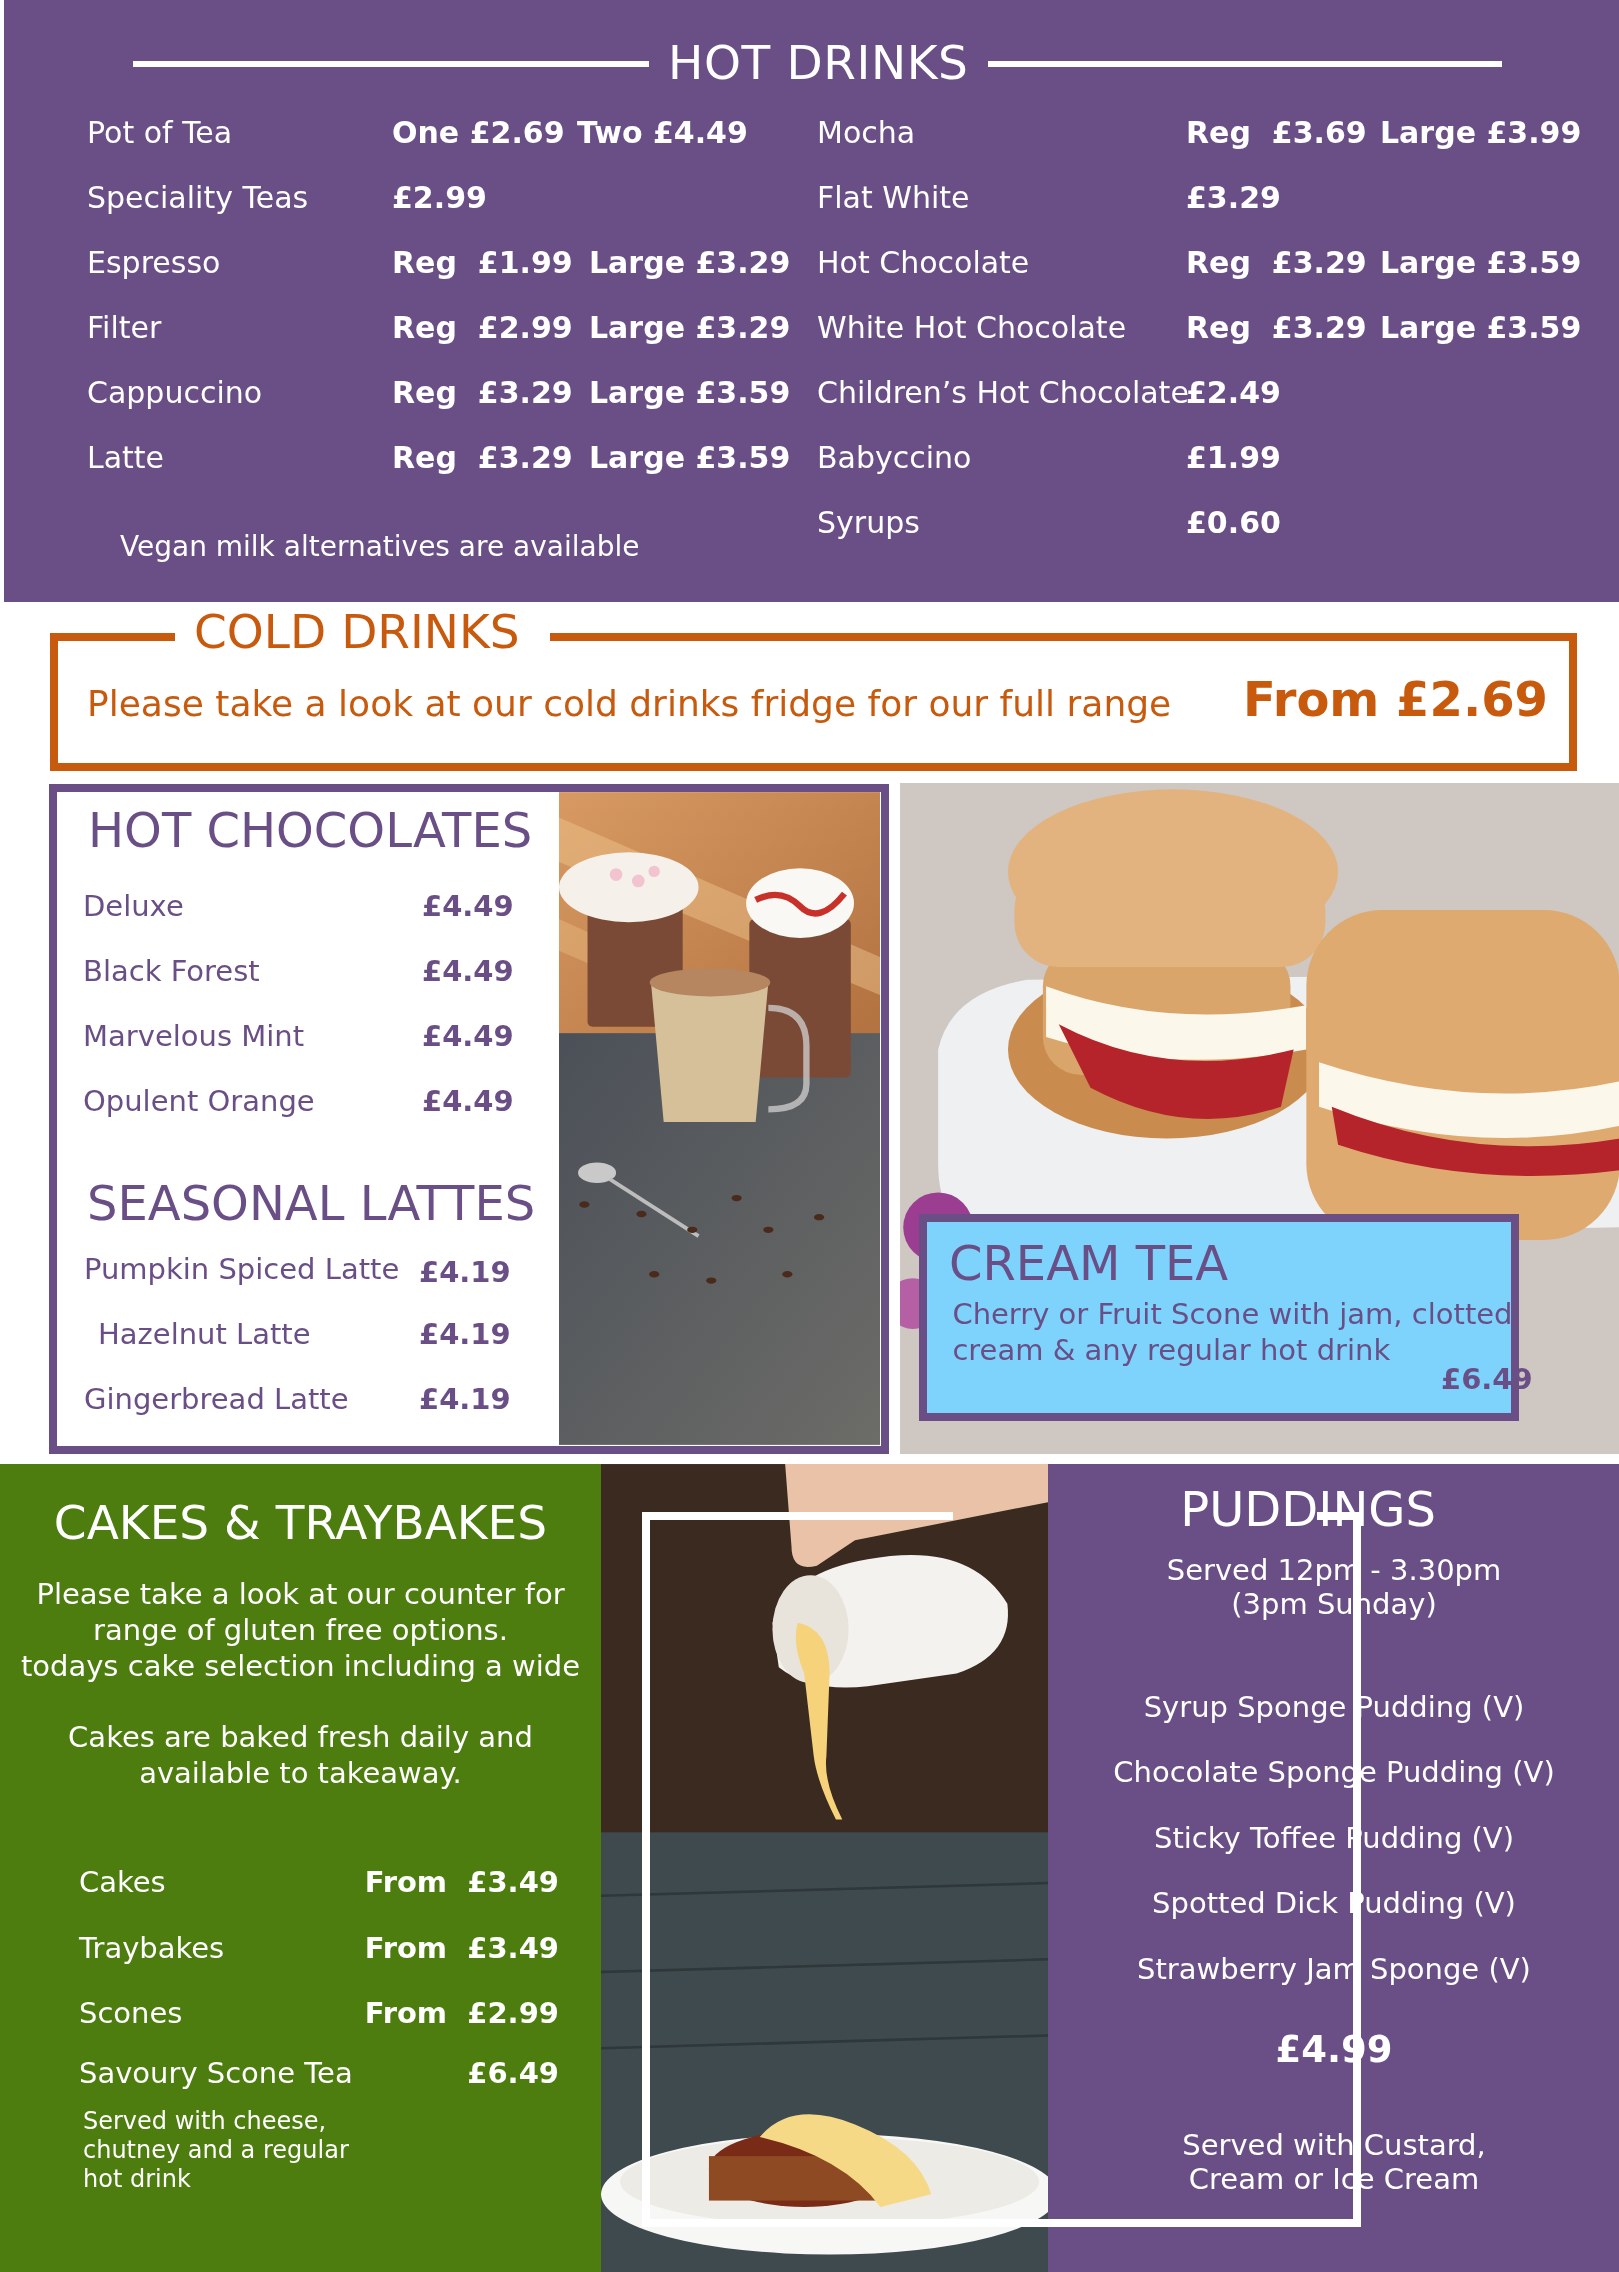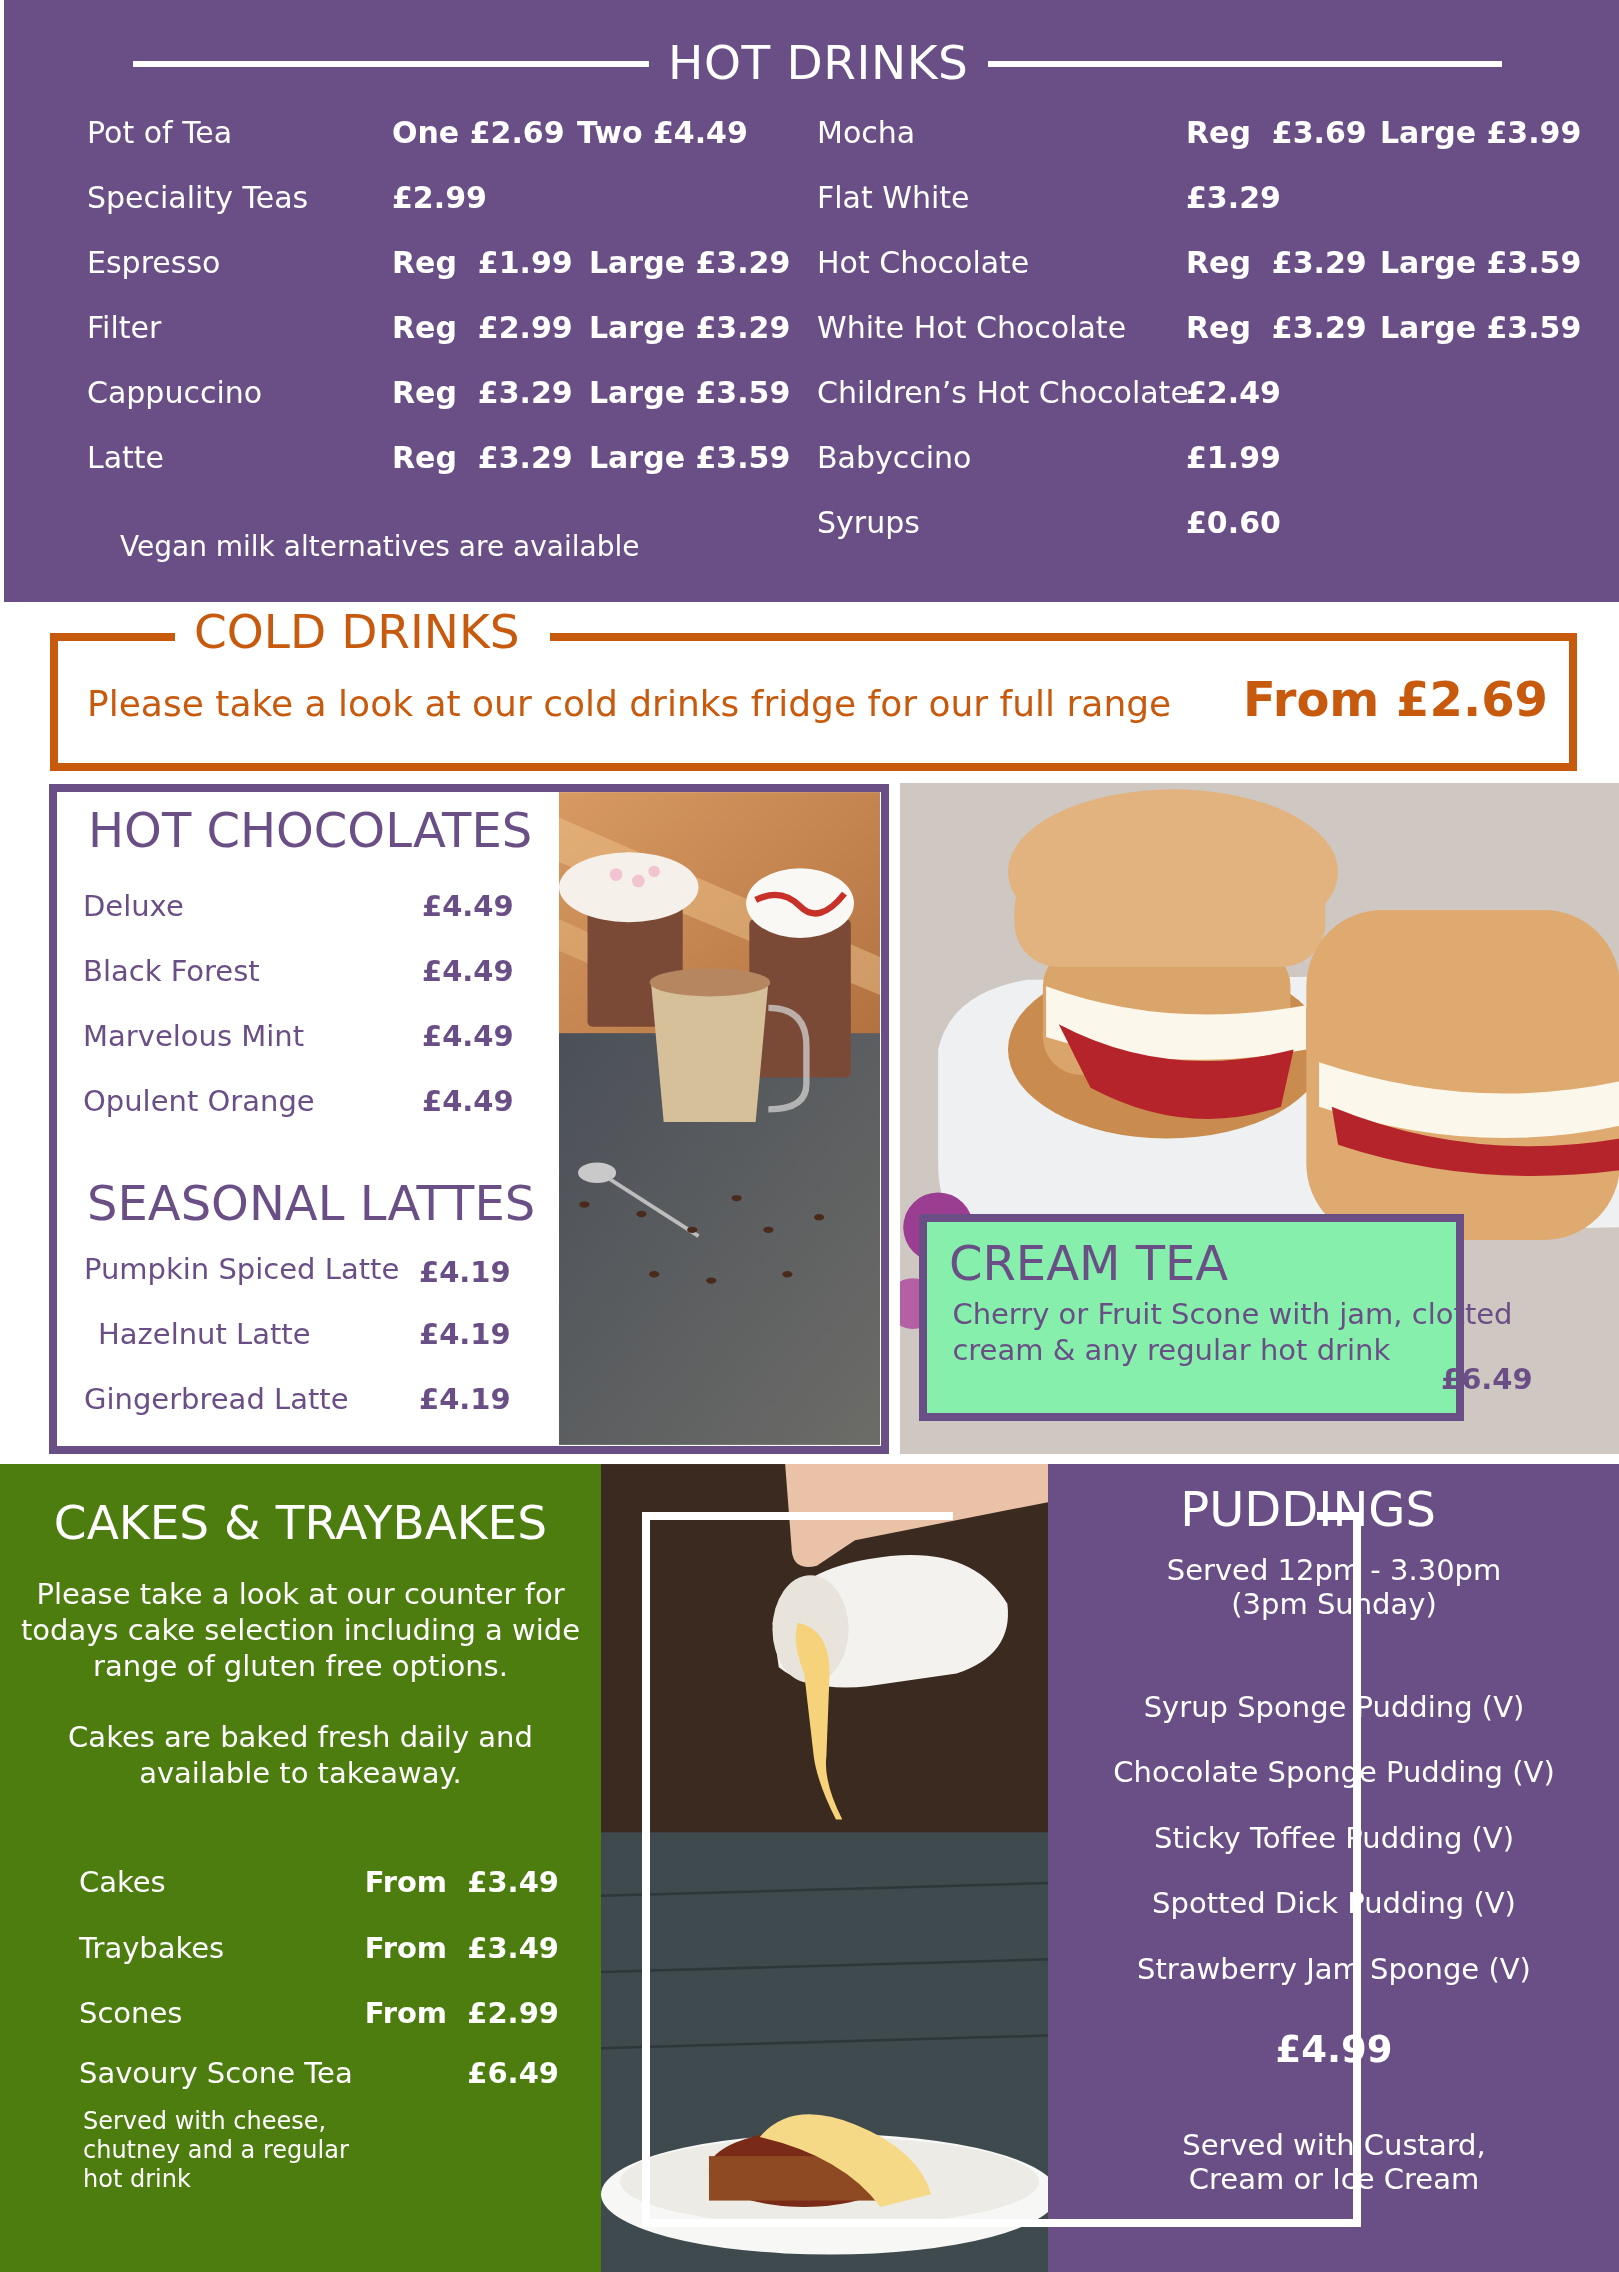--- a/index.html
+++ b/index.html
@@ -26,21 +26,21 @@
   
   #hc-box { left: 49px; top: 784px; width: 840px; height: 670px; border: 8.3px solid #6A4F86; background: #fff; }
   #hc-photo { left: 559px; top: 792px; width: 321px; height: 653px; overflow: hidden; }
   .purple-txt { color: #6A4F86; }
   .hc-title { font-size: 48px; line-height: 1; white-space: nowrap; }
   .hc-item { font-size: 29px; white-space: nowrap; }
   .hc-price { font-size: 29px; font-weight: bold; white-space: nowrap; }
 
   
   #ct-photo { left: 900px; top: 783px; width: 720px; height: 671px; overflow: hidden; }
-  #ct-box { left: 919px; top: 1214px; width: 545px; height: 207px; border: 8.3px solid #6A4F86; background: #86efac; }
+  #ct-box { left: 919px; top: 1214px; width: 600px; height: 207px; border: 8.3px solid #6A4F86; background: #7dd3fc; }
   #ct-title { font-size: 48px; line-height: 1; white-space: nowrap; }
   #ct-desc { font-size: 29px; line-height: 36px; }
   #ct-price { font-size: 29px; font-weight: bold; }
 
   
   #cakes { left: 0; top: 1464px; width: 601px; height: 910px; background: #4d7c0f; color: #fff; }
   #cakes-title { font-size: 47px; line-height: 1; white-space: nowrap; text-align: center; width: 100%; }
   .cakes-para { font-size: 29px; line-height: 36px; text-align: center; width: 100%; }
   .ck-name { font-size: 29px; white-space: nowrap; }
   .ck-price { font-size: 29px; font-weight: bold; white-space: nowrap; text-align: right; }
@@ -253,22 +253,22 @@
     <div>Cherry or Fruit Scone with jam, clotted</div>
     <div>cream &amp; any regular hot drink</div>
   </div>
   <div id="ct-price" class="abs purple-txt" style="left:514px;top:140px;">£6.49</div>
 </div>
 
 <section id="cakes" class="abs">
   <div id="cakes-title" class="abs" style="left:0;top:35px;">CAKES &amp; TRAYBAKES</div>
   <div class="abs cakes-para" style="left:0;top:112px;">
     <div>Please take a look at our counter for</div>
+    <div>range of gluten free options.</div>
     <div>todays cake selection including a wide</div>
-    <div>range of gluten free options.</div>
   </div>
   <div class="abs cakes-para" style="left:0;top:255px;">
     <div>Cakes are baked fresh daily and</div>
     <div>available to takeaway.</div>
   </div>
 
   <div class="abs ck-name" style="left:79px;top:401px;">Cakes</div>
   <div class="abs ck-price" style="left:356px;top:401px;width:203px;white-space:pre;">From  £3.49</div>
   <div class="abs ck-name" style="left:79px;top:467px;">Traybakes</div>
   <div class="abs ck-price" style="left:356px;top:467px;width:203px;white-space:pre;">From  £3.49</div>

